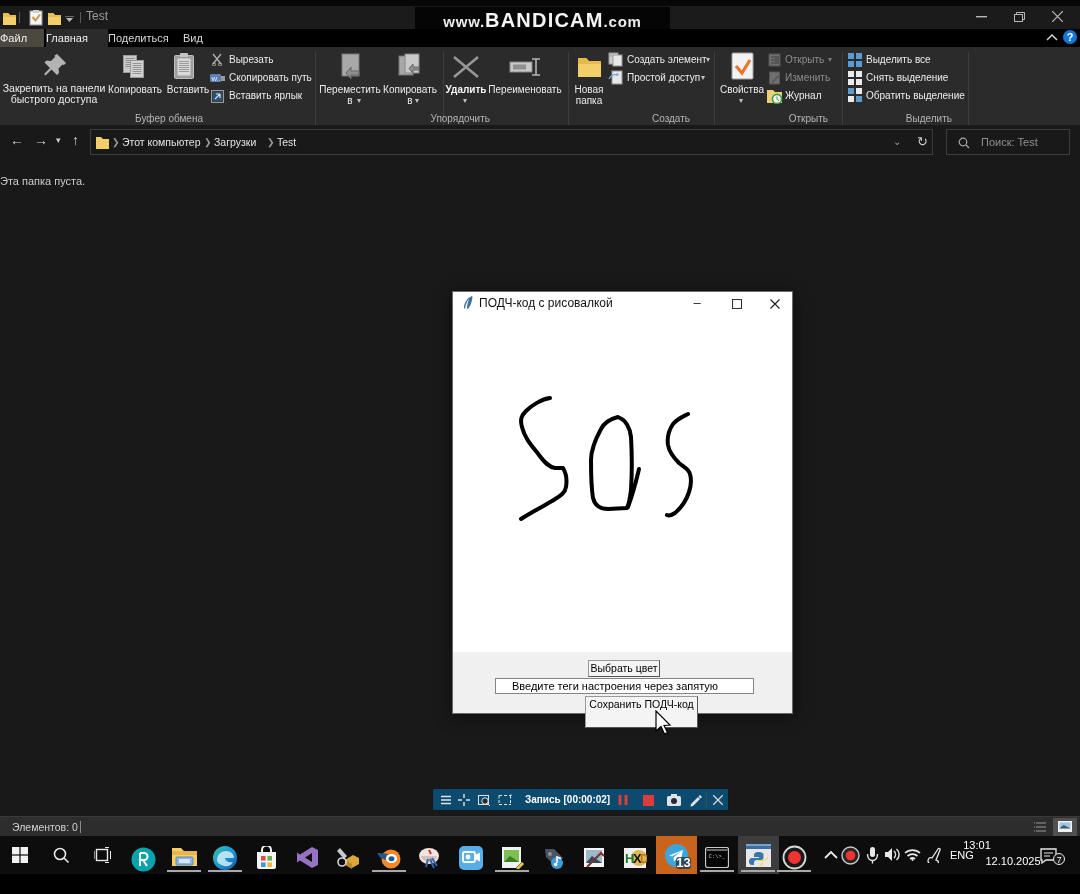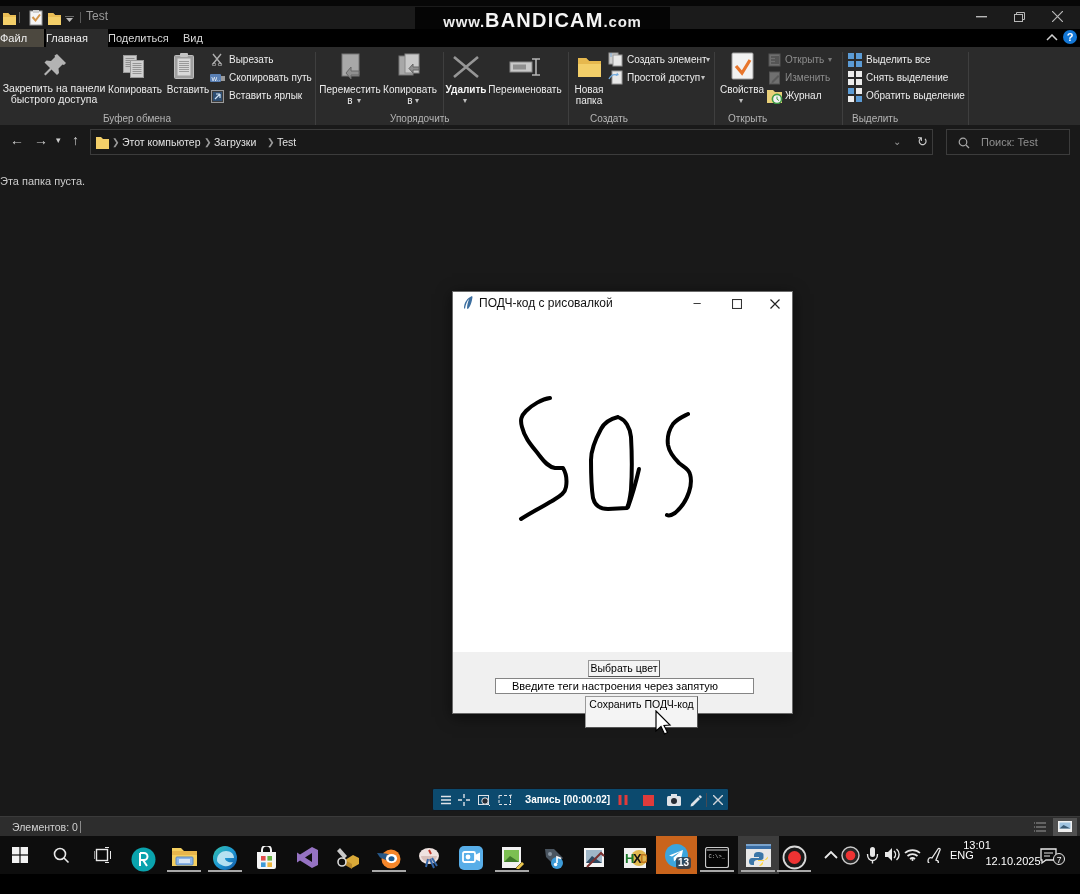--- a/index.html
+++ b/index.html
@@ -16,21 +16,21 @@
 #tabs{left:0;top:29px;width:1080px;height:18px;background:#000}
 .tab{height:18px;line-height:18px;font-size:11px;color:#e0e0e0;}
 #tabfile{left:0;width:44px;background:#4c483f;color:#f0f0f0}
 #tabhome{left:46px;width:62px;background:#2b2b2b;color:#f2f2f2}
 #tabshare{left:108px;width:75px;color:#d8d8d8}
 #tabview{left:183px;width:44px;color:#d8d8d8}
 #ribhelp{left:1063px;top:30px;width:14px;height:14px;border-radius:7px;background:#1377d6;color:#fff;font-size:11px;font-weight:bold;text-align:center;line-height:14px}
 
 #ribbon{left:0;top:47px;width:1080px;height:78px;background:#2b2b2b}
 .rsep{width:1px;top:5px;height:100px;background:#3f3f3f}
-.glabel{top:66px;font-size:10px;color:#b4b4b4;text-align:left;white-space:nowrap}
+.glabel{top:66px;font-size:10px;color:#b4b4b4;text-align:right;white-space:nowrap}
 .rlabel{font-size:10px;color:#ececec;text-align:center;white-space:nowrap;line-height:11px}
 .rsmall{font-size:10px;color:#ececec;white-space:nowrap}
 .dd{font-size:8px;color:#c0c0c0}
 
 #addr{left:0;top:125px;width:1080px;height:33px;background:#191919}
 .navarr{top:7px;color:#cfcfcf;font-size:14px}
 #addrbox{left:90px;top:4px;width:843px;height:26px;background:#191919;border:1px solid #3c3c3c}
 #searchbox{left:946px;top:4px;width:124px;height:26px;background:#191919;border:1px solid #3c3c3c;color:#909090;font-size:11px;line-height:24px}
 .crumb{color:#e2e2e2;font-size:10.5px;line-height:24px}
 .crumbsep{color:#9a9a9a;font-size:9px;line-height:24px}
@@ -516,21 +516,21 @@
       <text x="1" y="16" font-size="13" font-weight="bold" fill="#1a7a2a" font-family="Liberation Sans">H</text>
       <text x="9" y="16" font-size="13" font-weight="bold" fill="#111" font-family="Liberation Sans">X</text>
       <text x="16" y="16" font-size="12" font-weight="bold" fill="#c07820" font-family="Liberation Sans">D</text>
     </svg>
 
   <div class="abs tkcell" style="left:656px;width:41px;background:#c9641c"></div>
   <svg class="abs" style="left:665px;top:8px" width="23" height="23">
       <circle cx="11.5" cy="11.5" r="11.5" fill="#3ca5dc"></circle>
       <path d="M4,11.5 l14,-5.5 l-2.5,12 l-4,-3 l-2.5,2.5 l-0.5,-4 l7,-6 l-8.5,5 z" fill="#fff"></path>
     </svg>
-  <div class="abs" style="left:676px;top:21px;width:15px;height:12px;background:rgba(40,60,80,.85);border-radius:3px;color:#fff;font-size:10px;font-weight:bold;text-align:center;line-height:12px">13</div>
+  <div class="abs" style="left:676px;top:21px;width:15px;height:12px;background:rgba(40,60,80,.85);border-radius:3px;color:#fff;font-size:13px;font-weight:bold;text-align:center;line-height:12px">13</div>
 
   <svg class="abs" style="left:705px;top:11px" width="24" height="21">
       <rect x="0.5" y="0.5" width="23" height="20" rx="2" fill="#0a0a0a" stroke="#c9c9c9" stroke-width="1.2"></rect>
       <rect x="2" y="4" width="20" height="15" fill="#050505"></rect>
       <path d="M1.5,3 h21" stroke="#c9c9c9"></path>
       <text x="3.5" y="10.5" font-size="5.5" fill="#ccc" font-family="Liberation Mono">C:\&gt;_</text>
     </svg>
   <div class="abs underline" style="left:700px;width:34px"></div>
 
   <div class="abs tkcell" style="left:738px;width:41px;background:#3d3d3d"></div>

